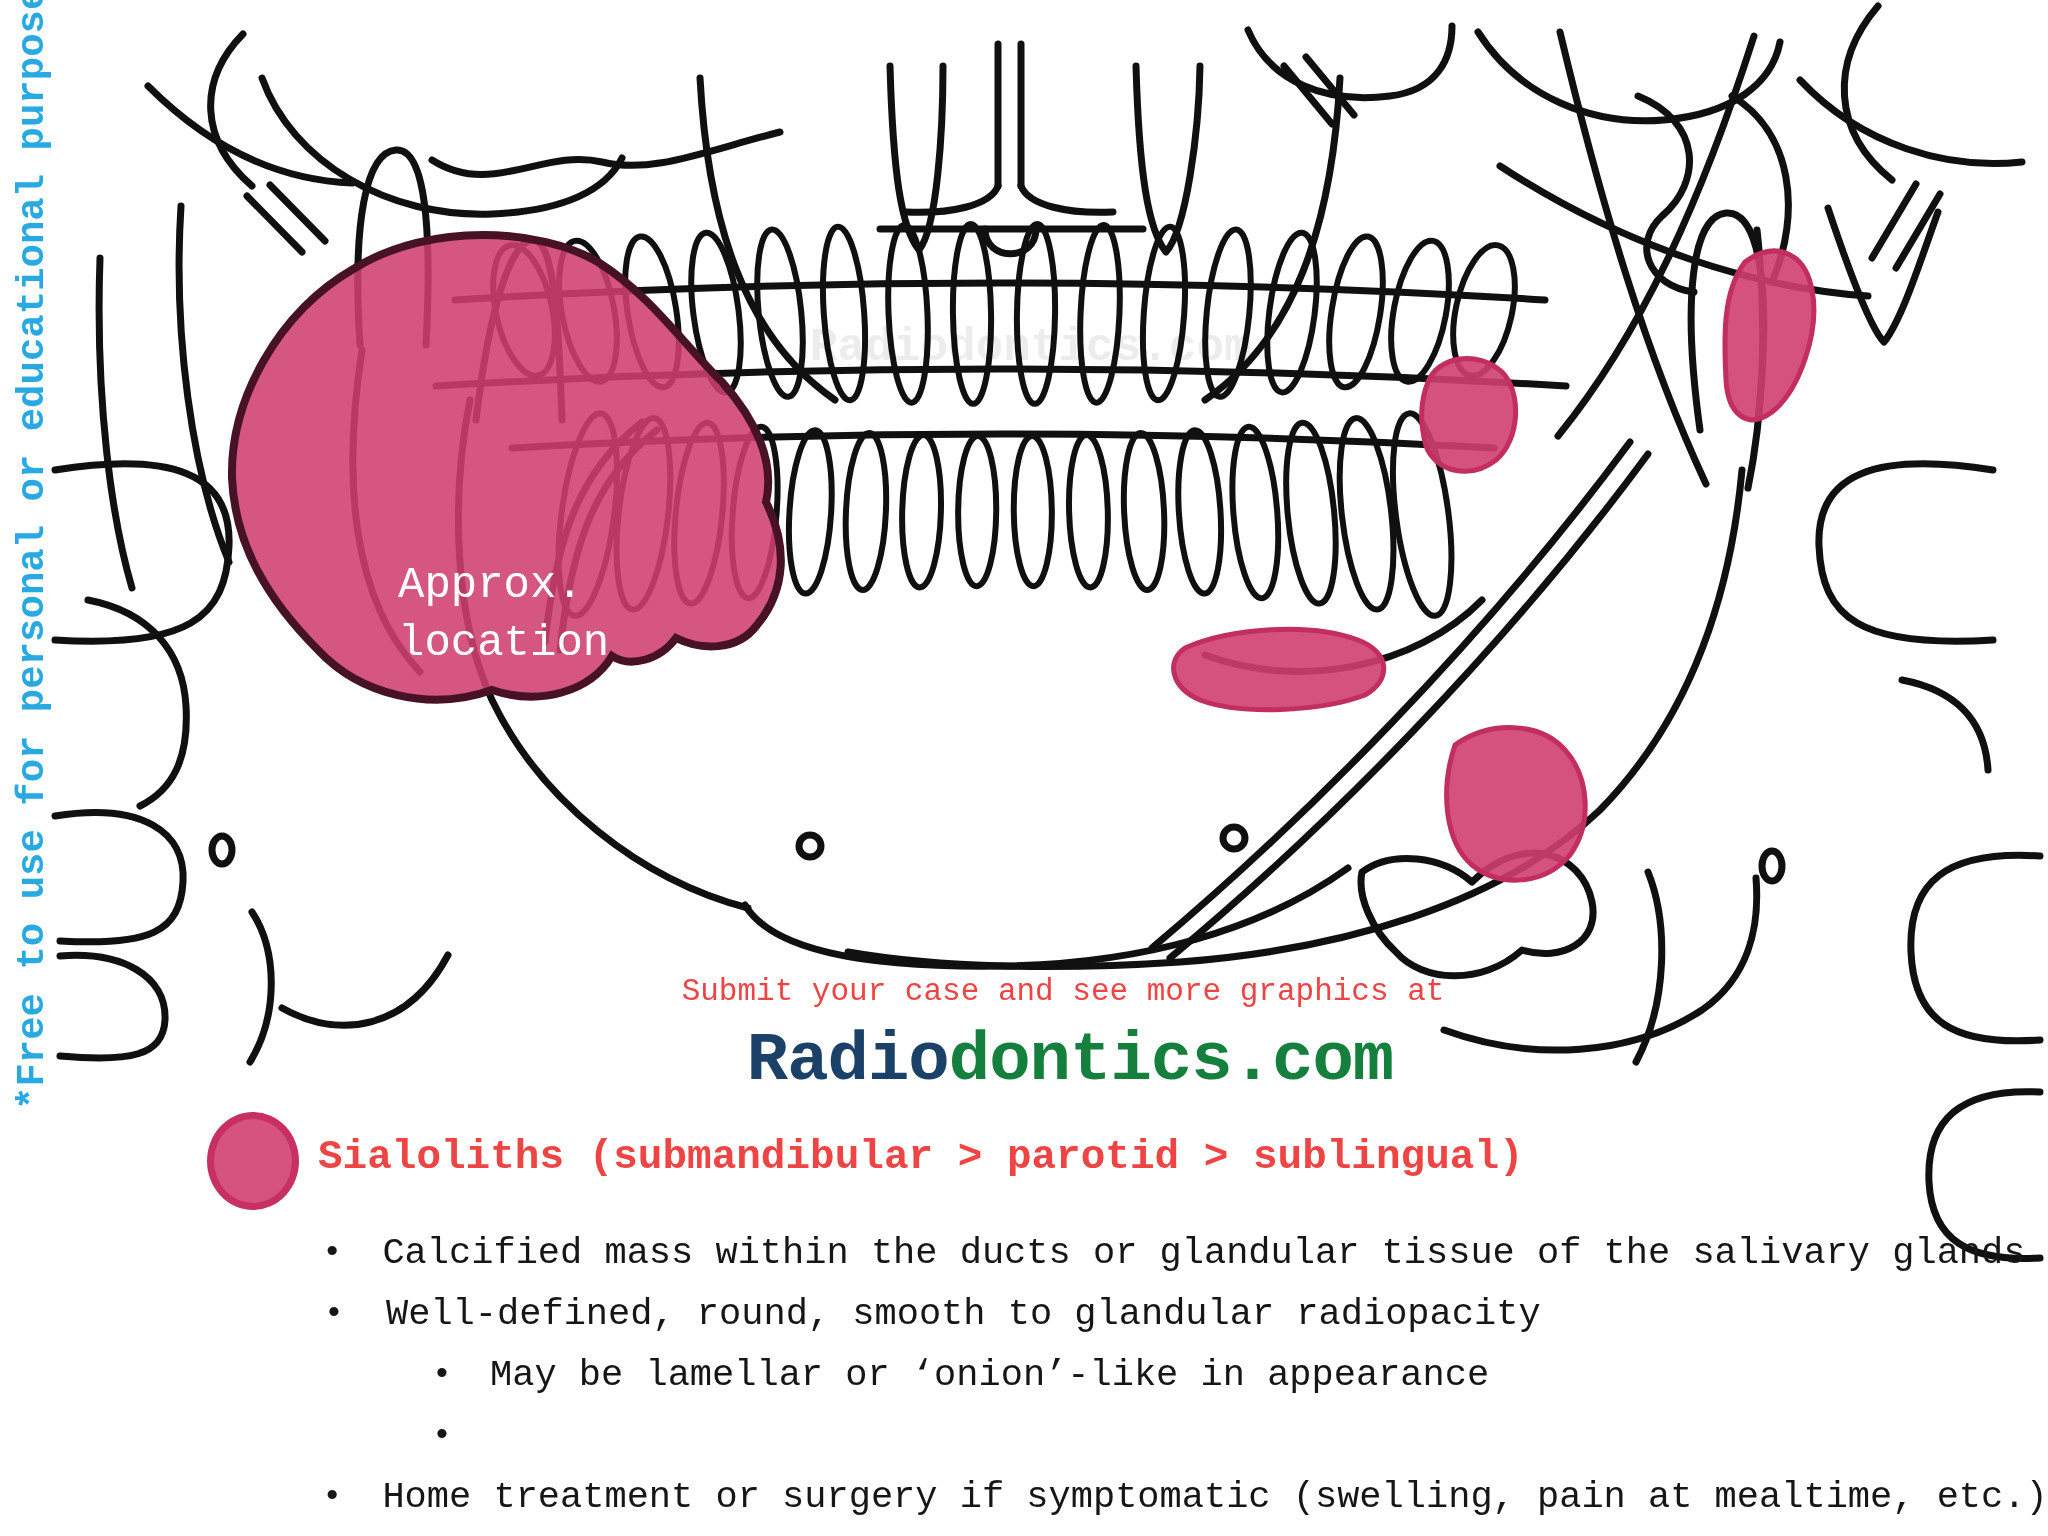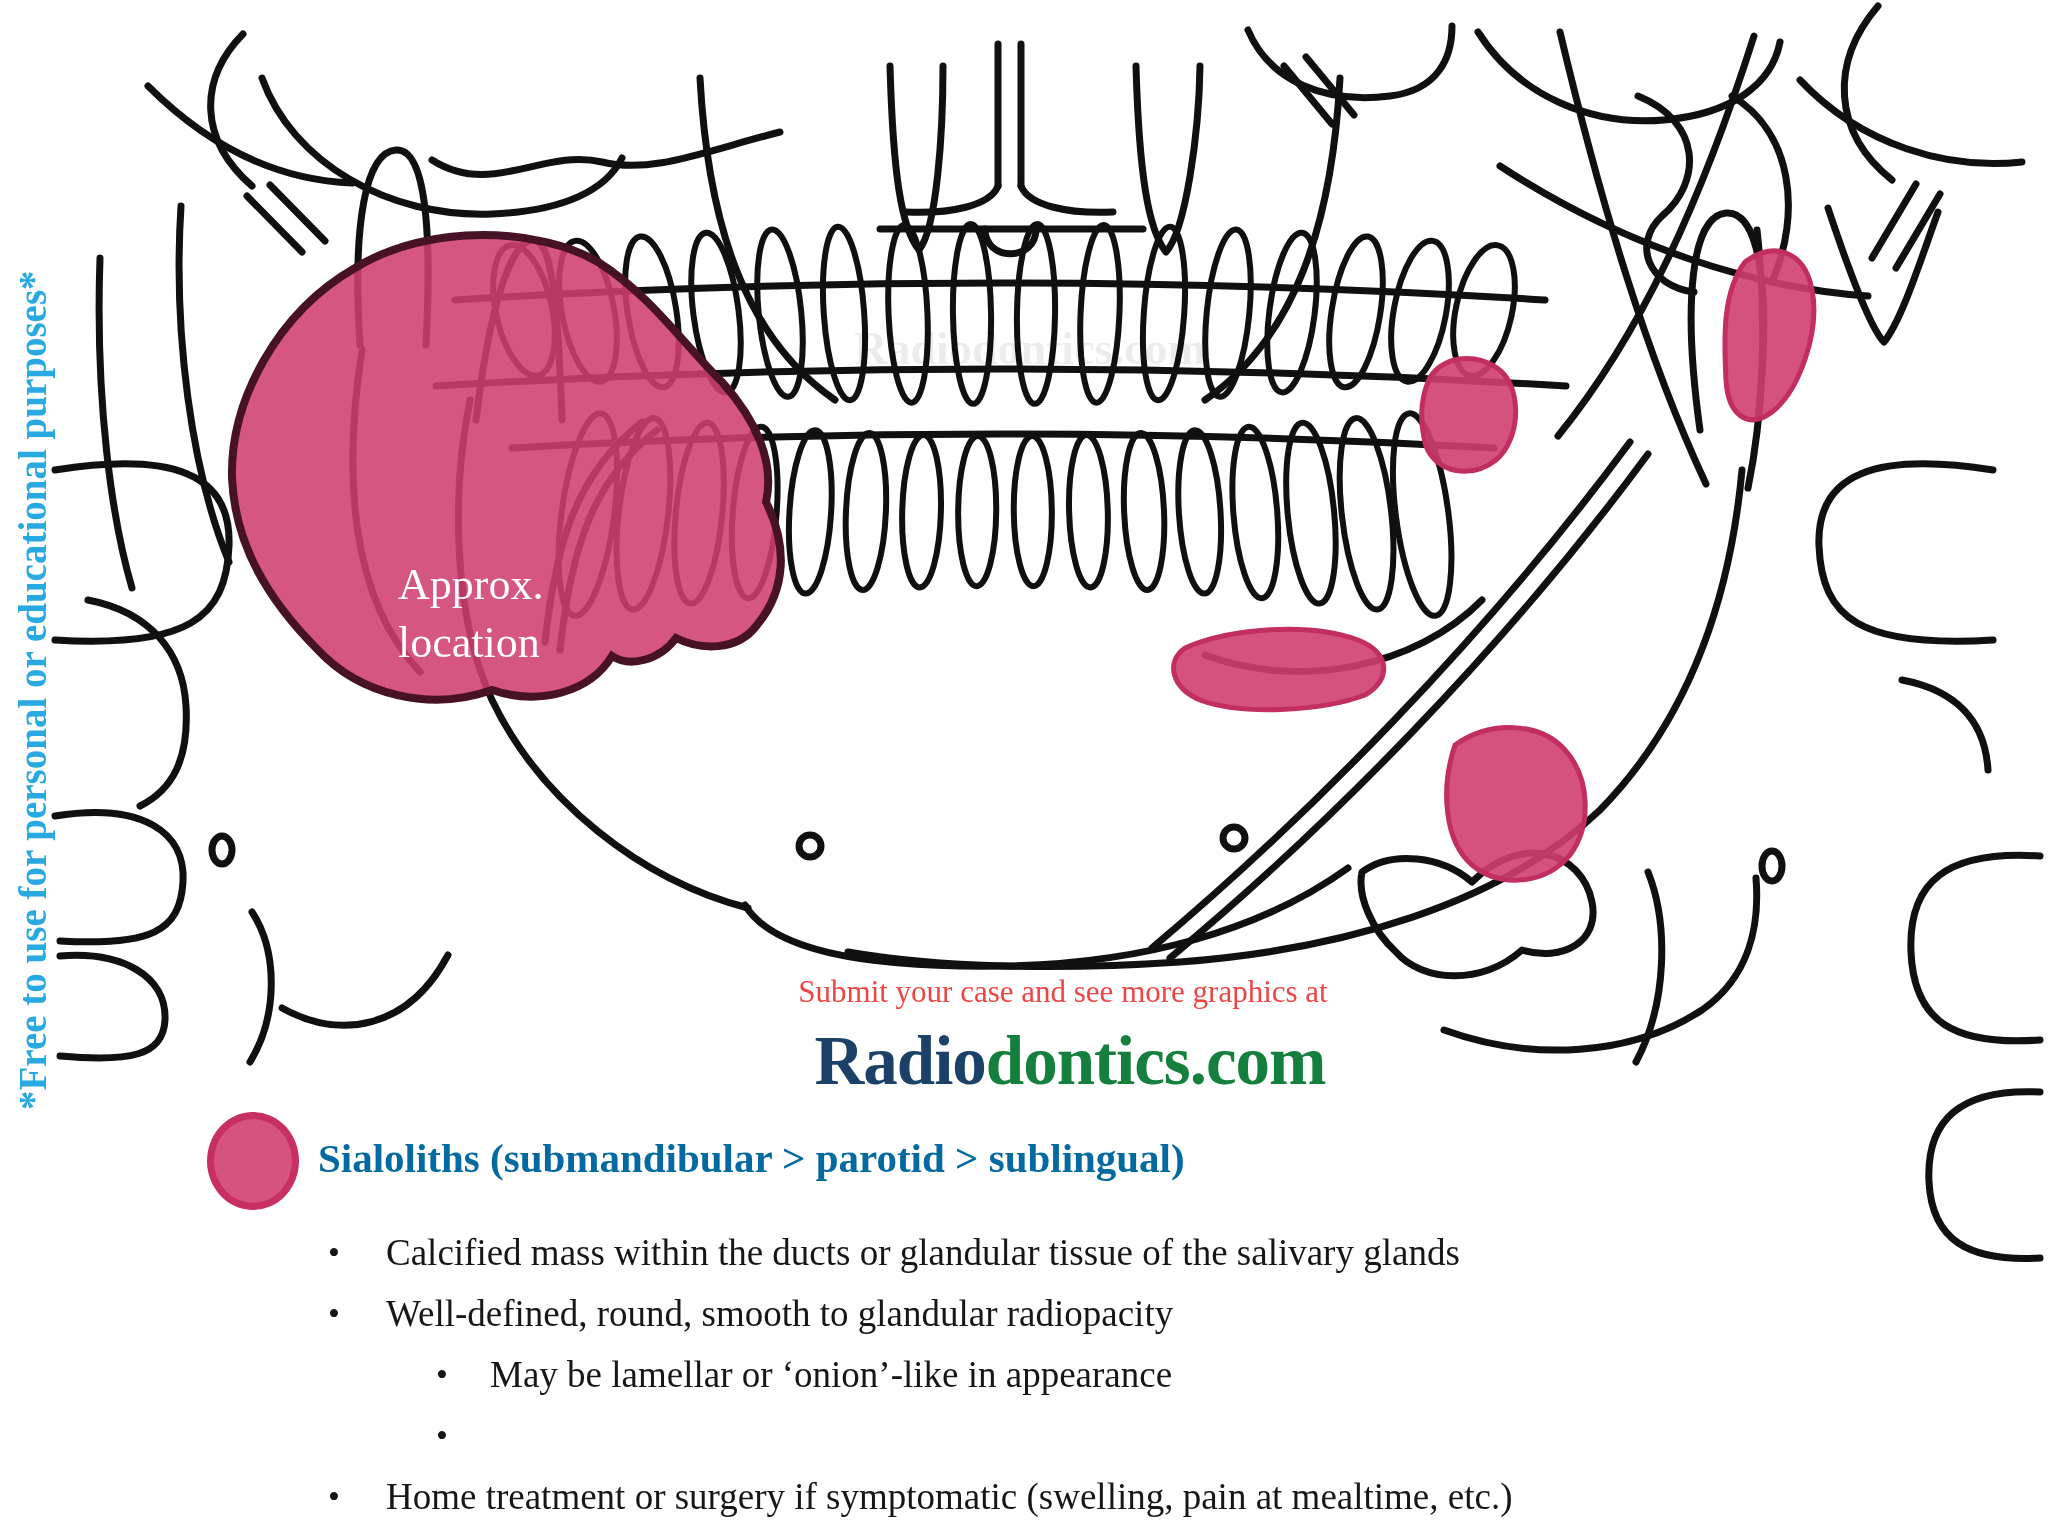--- a/index.html
+++ b/index.html
@@ -1,17 +1,17 @@
 <!DOCTYPE html>
 <html><head>
 <meta charset="utf-8">
 <style>
   html,body{margin:0;padding:0;background:#fff;}
   #canvas{position:relative;width:2048px;height:1536px;background:#ffffff;overflow:hidden;
-          font-family:Liberation Serif, serif;}
+          font-family:Liberation Mono, monospace;}
   svg{position:absolute;left:0;top:0;}
   .stroke{stroke:#101010;stroke-width:7;fill:none;stroke-linecap:round;stroke-linejoin:round;}
   .thin{stroke-width:6;}
   
   #side-note{position:absolute;left:6px;top:14px;height:1096px;width:54px;
              writing-mode:vertical-rl;transform:rotate(180deg);
              font-size:39px;font-weight:bold;color:#29a9e1;letter-spacing:0px;
              white-space:nowrap;line-height:54px;}
   
   #approx-label{position:absolute;left:398px;top:556px;width:220px;
@@ -22,21 +22,21 @@
   
   #submit-line{position:absolute;left:1063px;top:974px;transform:translateX(-50%);
                font-size:31px;color:#ef4444;white-space:nowrap;}
   #brand{position:absolute;left:1070px;top:1022px;transform:translateX(-50%);
          font-size:69px;font-weight:bold;white-space:nowrap;letter-spacing:-1px;}
   #brand .dark{color:#1b4168;margin-top:26px;}
   #brand .light{color:#15803d;}
   
   #legend-swatch{position:absolute;left:207px;top:1112px;width:92px;height:98px;
                  border-radius:50%;background:#d5537e;border:7px solid #c73060;box-sizing:border-box;}
-  #legend-title{position:absolute;left:318px;top:1134px;font-size:41px;font-weight:bold;color:#0369a1;
+  #legend-title{position:absolute;left:318px;top:1134px;font-size:41px;font-weight:bold;color:#ef4444;
                 white-space:nowrap;}
   #bullet-list{position:absolute;left:300px;top:1222px;width:1720px;}
   .bullet-row{height:61px;display:flex;align-items:center;font-size:37px;color:#161616;}
   .bullet-row .dot{width:24px;text-align:center;font-size:34px;}
   .bullet-row.lvl1 .dot{margin-left:22px;}
   .bullet-row.lvl1 .btext{margin-left:40px;}
   .bullet-row.lvl2 .dot{margin-left:130px;}
   .bullet-row.lvl2 .btext{margin-left:36px;}
   .btext{white-space:nowrap;}
 </style>

